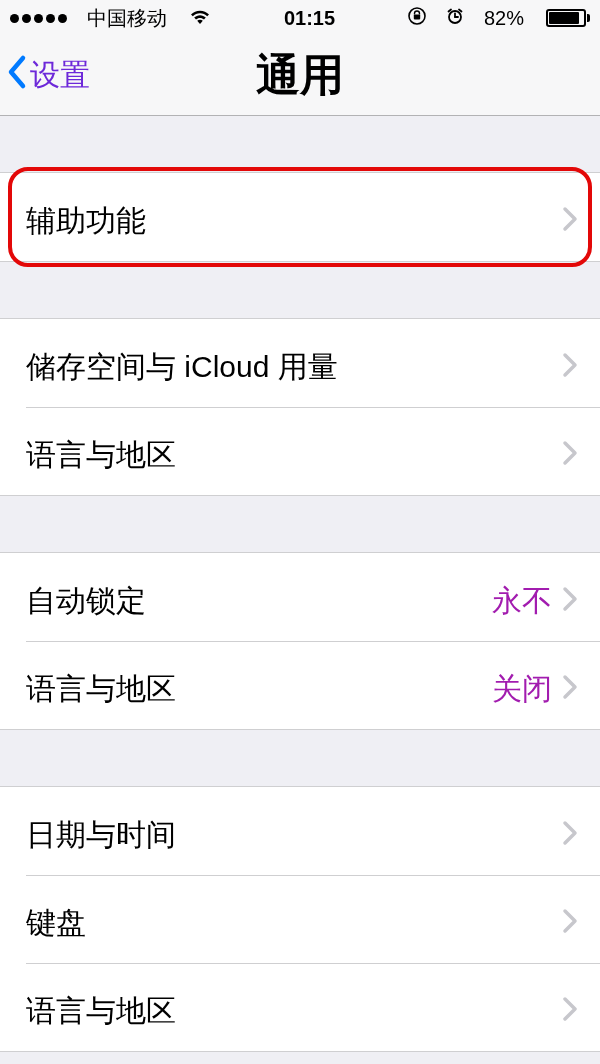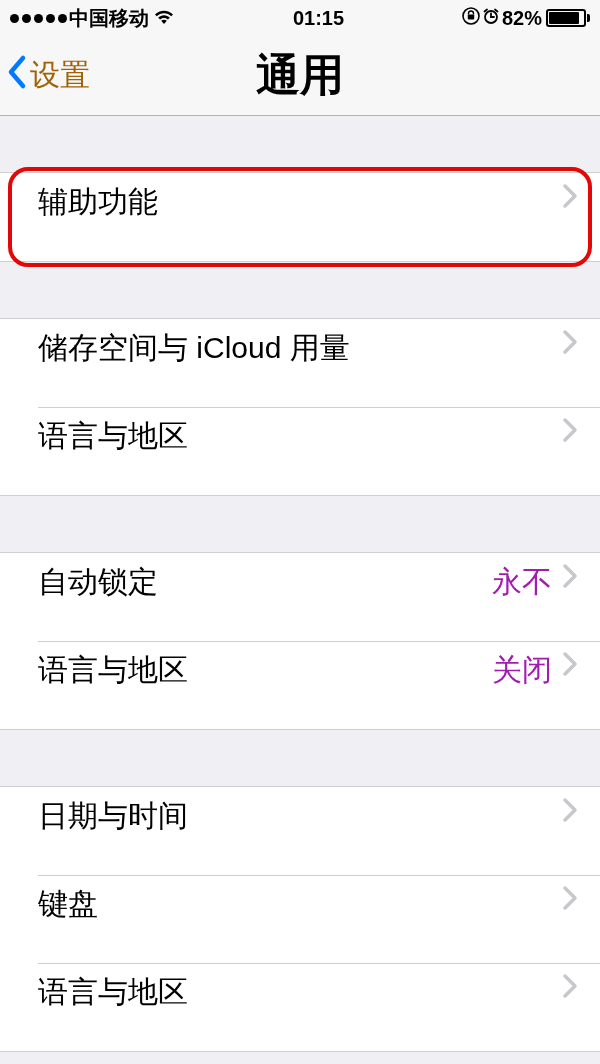--- a/index.html
+++ b/index.html
@@ -16,21 +16,21 @@
   .status-bar {
     height: 36px;
     background: #f7f7f8;
     display: flex;
     align-items: center;
     justify-content: space-between;
     padding: 0 10px;
     font-size: 20px;
     font-weight: 500;
   }
-  .status-left, .status-right { display: flex; align-items: center; gap: 2px; font-weight: bold; }
+  .status-left, .status-right { display: flex; align-items: center; gap: 20px; }
   .signal-dots { display: flex; gap: 3px; }
   .signal-dots span {
     width: 9px; height: 9px; border-radius: 50%; background: #000;
   }
   .wifi-icon { margin-left: 2px; }
   .status-center { font-weight: 700; }
   .battery {
     display: inline-flex; align-items: center;
   }
   .battery-body {
@@ -54,21 +54,21 @@
     position: relative;
     display: flex;
     align-items: center;
     justify-content: center;
   }
   .nav-back {
     position: absolute;
     left: 6px;
     display: flex;
     align-items: center;
-    color: #a16207;
+    color: #6d28d9;
     font-size: 30px;
     gap: 2px;
   }
   .nav-title {
     font-size: 44px;
     font-weight: 700;
     color: #000000;
   }
   .chevron-left {
     display: inline-block;
@@ -80,25 +80,25 @@
 
   
   .group {
     background: #fff;
     border-top: 1px solid #cfcfd1;
     border-bottom: 1px solid #cfcfd1;
   }
   .row {
     min-height: 88px;
     display: flex;
+    align-items: center;
     padding: 9px 22px 0 26px;
     position: relative;
     font-size: 30px;
     color: #000;
-    margin-left: 12px;
   }
   .row + .row::before {
     content: "";
     position: absolute;
     left: 26px; right: 0; top: 0;
     height: 1px;
     background: #cfcfd1;
   }
   .row .label { flex: 1; }
   .row .value {

